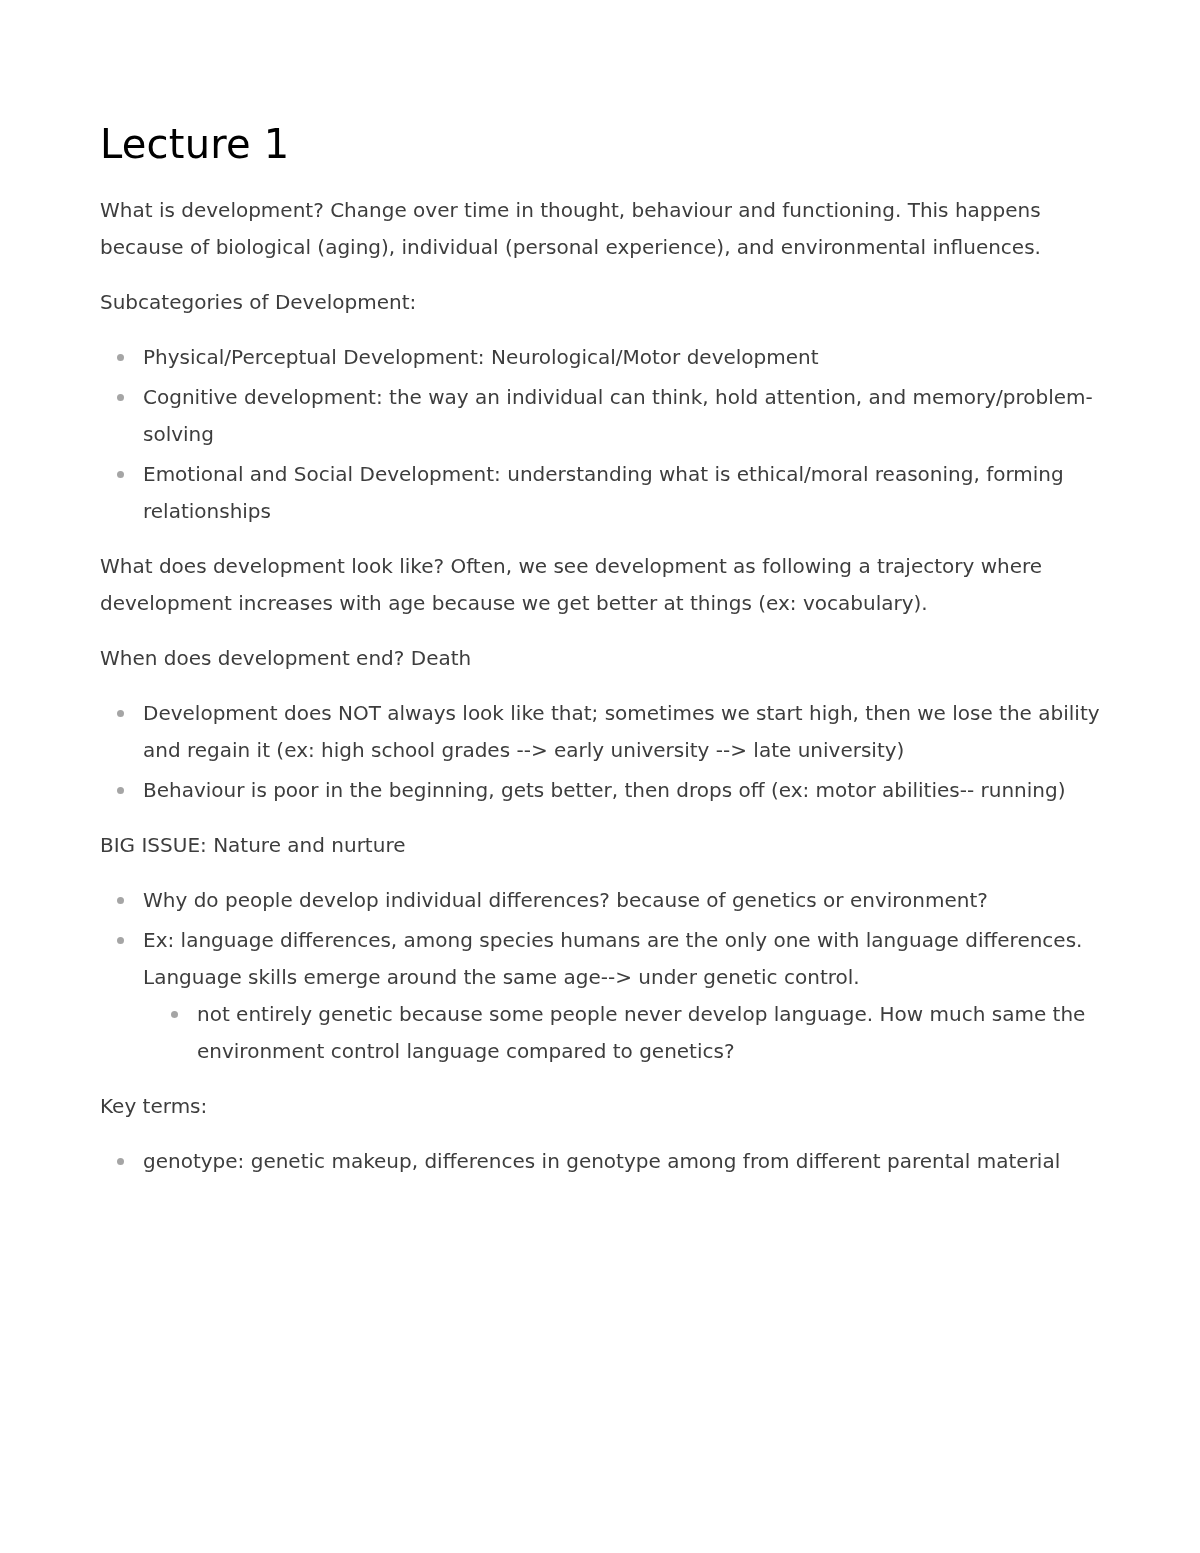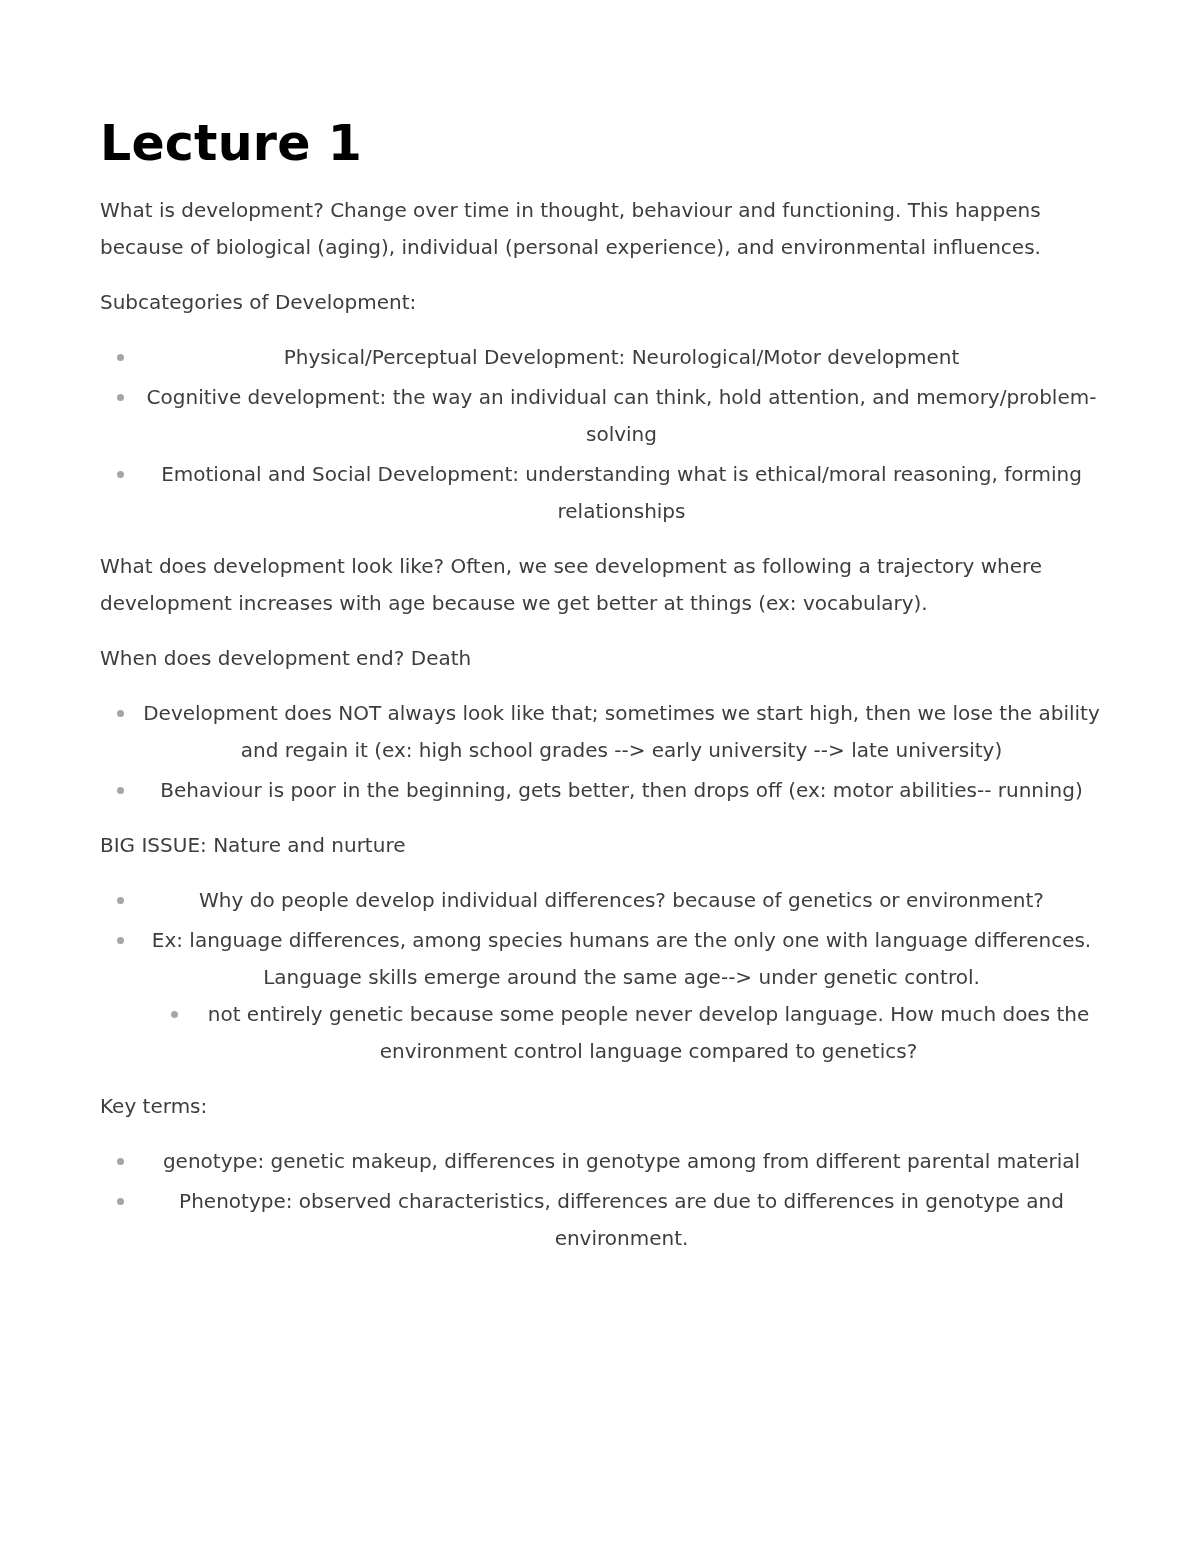--- a/index.html
+++ b/index.html
@@ -8,33 +8,32 @@
     min-height: 1553px;
     box-sizing: border-box;
     padding: 120px 100px 60px 100px;
     font-family: "DejaVu Sans", sans-serif;
     font-size: 20px;
     line-height: 37px;
     color: #3d3d3d;
   }
   h1 {
     font-family: "DejaVu Sans", sans-serif;
-    font-size: 49px;
+    font-size: 40px;
     line-height: 48px;
-    font-weight: bold;
+    font-weight: normal;
     color: #000000;
     margin: 0 0 24px 0;
     letter-spacing: 0.2px;
   }
   p { margin: 18px 0; }
   ul {
     list-style: none;
     margin: 18px 0;
     padding: 0 0 0 43px;
-    text-align: center;
   }
   li { position: relative; margin: 3px 0; }
   li::before {
     content: "";
     position: absolute;
     left: -26px;
     top: 15px;
     width: 7px;
     height: 7px;
     border-radius: 50%;
@@ -72,25 +71,24 @@
   </ul>
 
 
   <p>BIG ISSUE: Nature and nurture</p>
 
   <ul>
     <li>Why do people develop individual differences? because of genetics or environment?</li>
     <li>
       <span>Ex: language differences, among species humans are the only one with language differences. Language skills emerge around the same age--&gt; under genetic control.</span>
       <ul>
-        <li>not entirely genetic because some people never develop language. How much does the environment control language compared to genetics?</li>
+        <li>not entirely genetic because some people never develop language. How much same the environment control language compared to genetics?</li>
       </ul>
     </li>
   </ul>
 
   <p>Key terms:</p>
 
   <ul>
     <li>genotype: genetic makeup, differences in genotype among from different parental material</li>
-    <li>Phenotype: observed characteristics, differences are due to differences in genotype and environment.</li>
   </ul>
 
 </main>
 
 </body></html>

